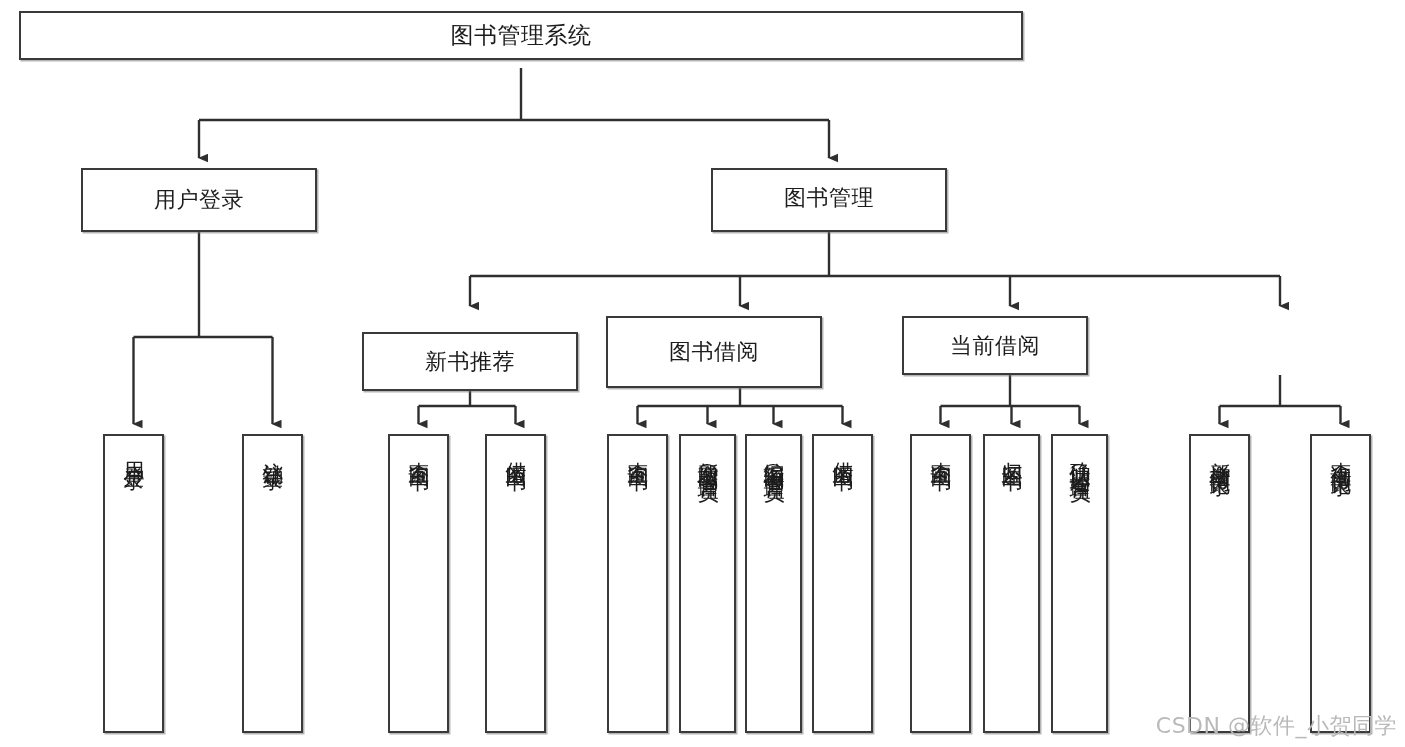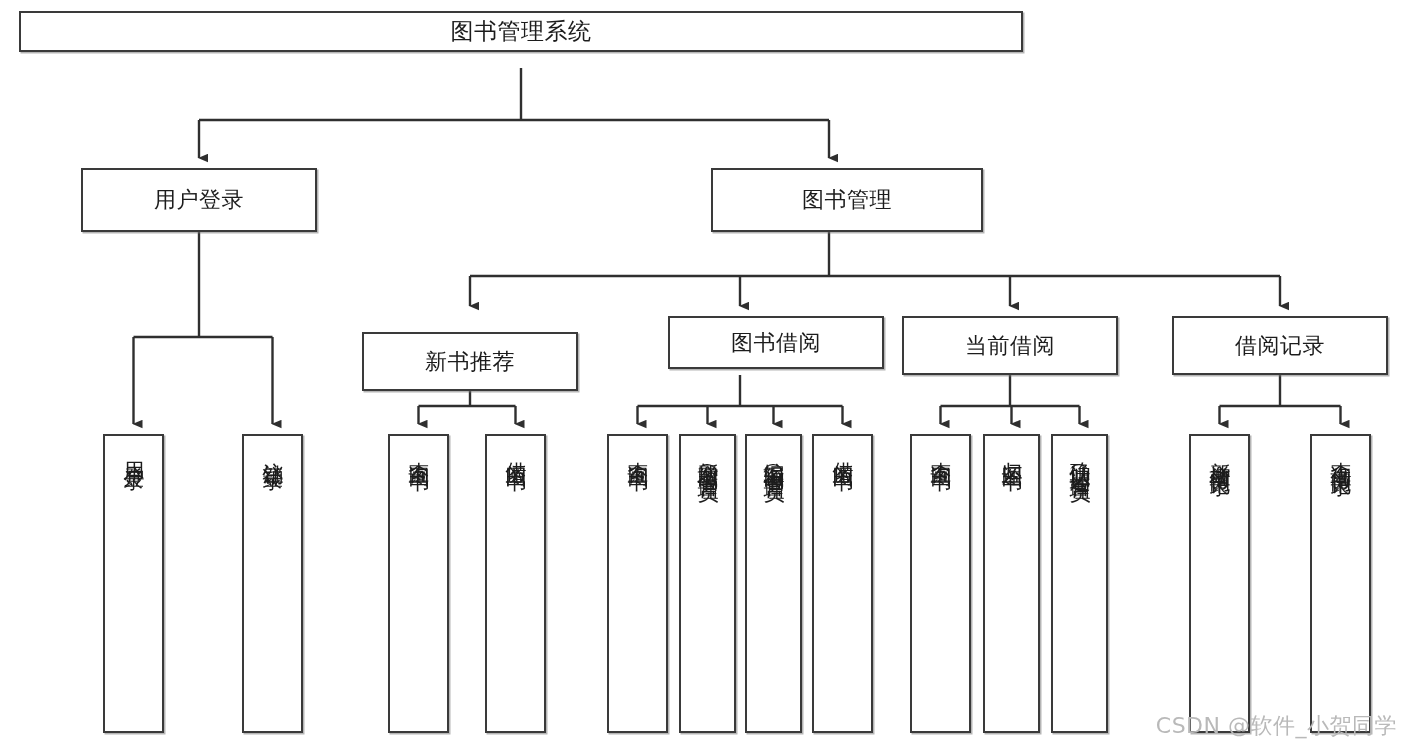--- a/index.html
+++ b/index.html
@@ -115,42 +115,39 @@
         <path d="M 940.5 406 L 940.5 424" marker-end="url(#arrowhead)"></path>
         <path d="M 1011.5 406 L 1011.5 424" marker-end="url(#arrowhead)"></path>
         <path d="M 1079.5 406 L 1079.5 424" marker-end="url(#arrowhead)"></path>
         <path d="M 1280 375 L 1280 406"></path>
         <path d="M 1219.5 406 L 1340.5 406"></path>
         <path d="M 1219.5 406 L 1219.5 424" marker-end="url(#arrowhead)"></path>
         <path d="M 1340.5 406 L 1340.5 424" marker-end="url(#arrowhead)"></path>
       </g>
   </svg>
 
-  <div class="node horiz root" style="left: 19px; top: 11px; width: 1004px; height: 41px;">
+  <div class="node horiz root" style="left: 19px; top: 11px; width: 1004px; height: 49px;">
     <span class="node-label">图书管理系统</span>
   </div>
 
   <div class="node horiz" style="left: 81px; top: 168px; width: 236px; height: 64px;">
     <span class="node-label">用户登录</span>
   </div>
-  <div class="node horiz" style="left: 711px; top: 168px; width: 272px; height: 64px;">
+  <div class="node horiz" style="left: 711px; top: 168px; width: 236px; height: 64px; font-family: Liberation Mono, monospace;">
     <span class="node-label">图书管理</span>
   </div>
 
   <div class="node horiz" style="left: 362px; top: 316px; width: 216px; height: 59px; margin-top: 16px;">
     <span class="node-label">新书推荐</span>
   </div>
-  <div class="node horiz" style="left: 668px; top: 316px; width: 216px; height: 53px;">
+  <div class="node horiz" style="left: 606px; top: 316px; width: 216px; height: 72px;">
     <span class="node-label">图书借阅</span>
   </div>
-  <div class="node horiz" style="left: 902px; top: 316px; width: 216px; height: 59px;">
+  <div class="node horiz" style="left: 902px; top: 316px; width: 186px; height: 59px;">
     <span class="node-label">当前借阅</span>
-  </div>
-  <div class="node horiz" style="left: 1172px; top: 316px; width: 216px; height: 59px;">
-    <span class="node-label">借阅记录</span>
   </div>
 
   <div class="node vert" style="left: 103px; top: 434px; width: 61px; height: 299px;">
     <span class="node-label">用户登录</span>
   </div>
   <div class="node vert" style="left: 242px; top: 434px; width: 61px; height: 299px;">
     <span class="node-label">注销登录</span>
   </div>
 
   <div class="node vert" style="left: 388px; top: 434px; width: 61px; height: 299px;">

